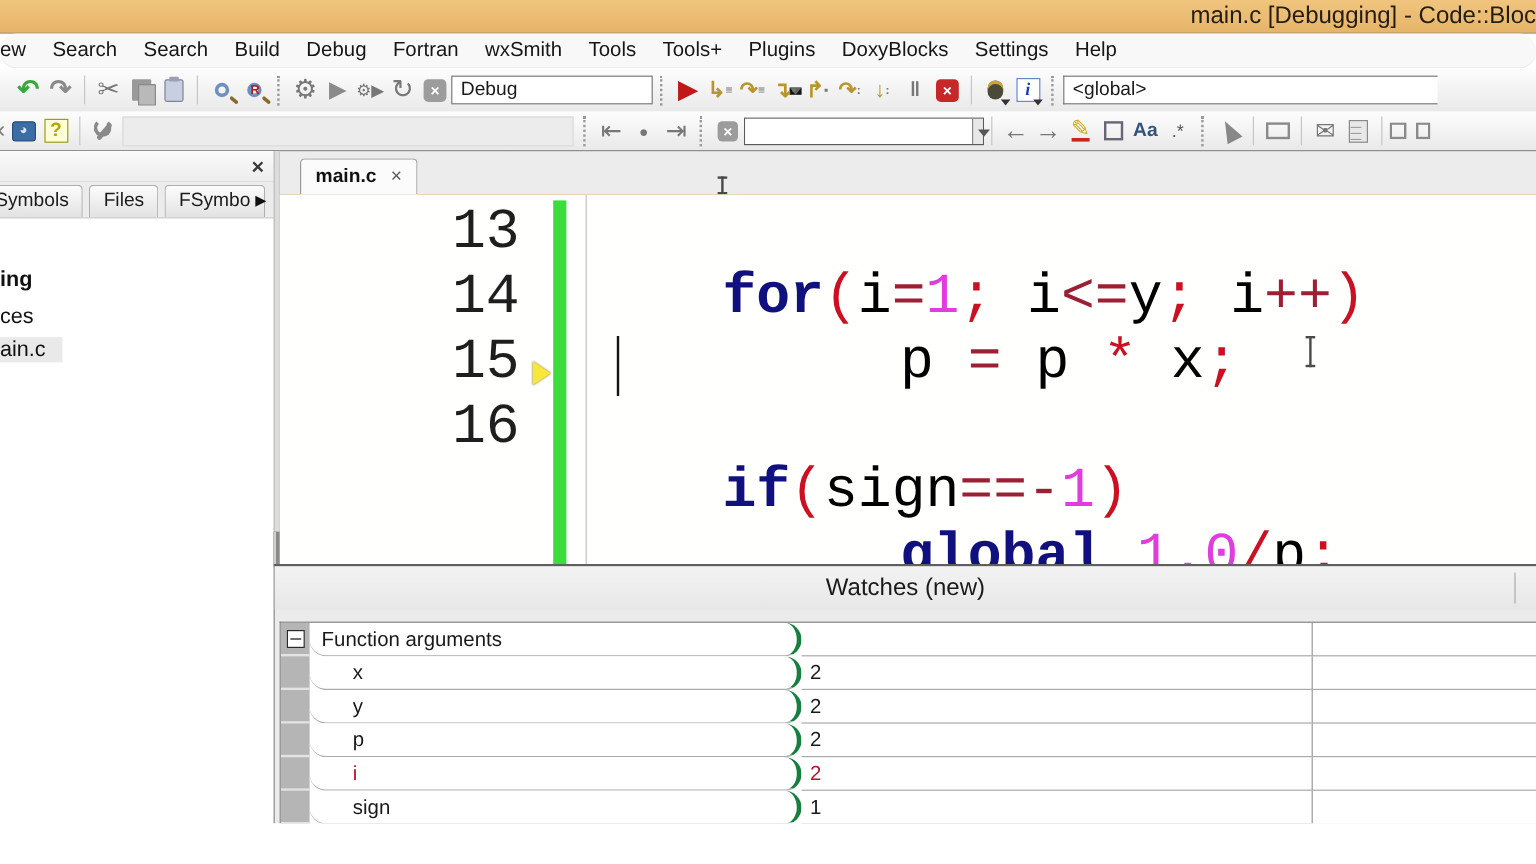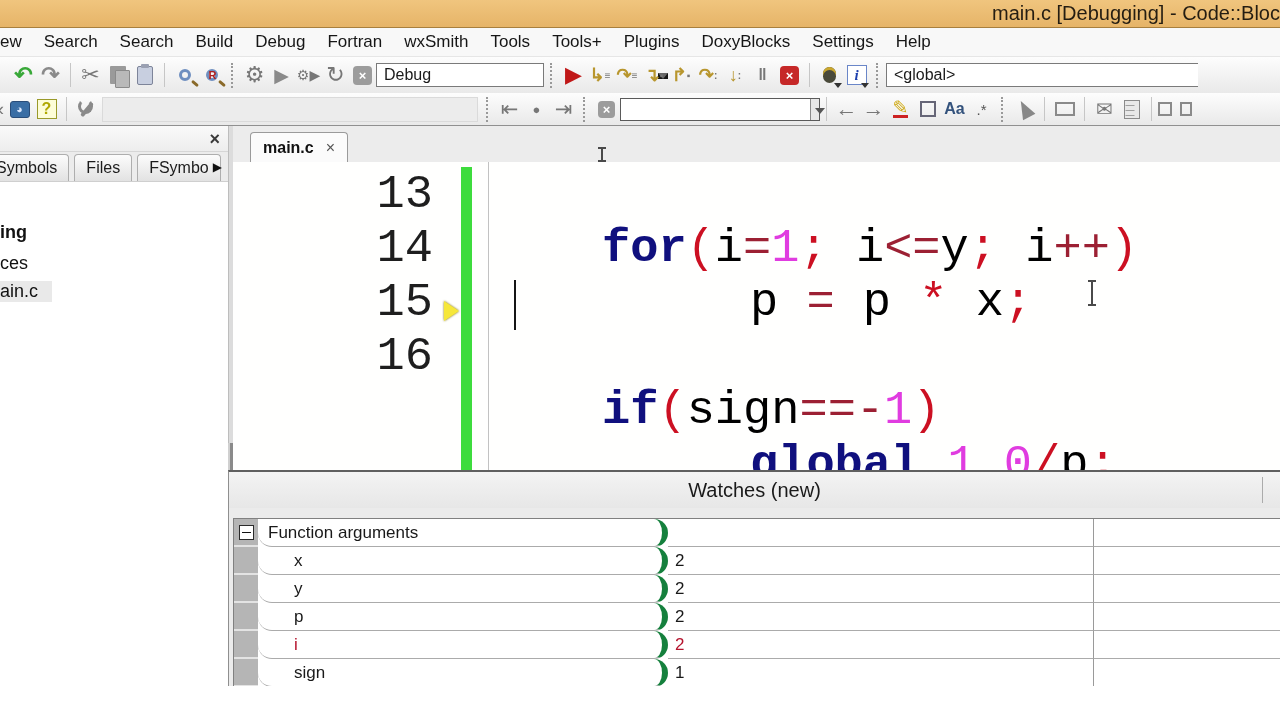--- a/index.html
+++ b/index.html
@@ -6,21 +6,21 @@
   html,body { width:1280px; height:720px; overflow:hidden; font-family:"Liberation Sans",sans-serif; background:#fff; }
   #stage { position:relative; width:1280px; height:720px; background:#fff; }
 
   
   .titlebar { position:absolute; left:0; top:0; width:1280px; height:28px;
     background:linear-gradient(#f0c57e,#e6b468); border-bottom:1px solid #a87f3d;
     color:#241d12; font-size:20px; line-height:27px; text-align:right; white-space:nowrap; overflow:hidden; }
 
   
   .menubar { position:absolute; left:0; top:28px; width:1280px; height:29px; background:#f8f8f8;
-    border-bottom:1px solid #e6e6e6; display:flex; align-items:center; font-size:17px; color:#161616; }
+    border-bottom:1px solid #e6e6e6; display:flex; align-items:center; font-size:17px; color:#161616;border-radius:14px; }
   .menu-item { padding:0 11px; height:100%; display:flex; align-items:center; }
   .menu-item:first-child { padding-left:0; }
 
   
   .tb { position:absolute; left:0; width:1280px; background:linear-gradient(#fdfdfd,#e9e9e9);
     display:flex; align-items:center; }
   .tb1 { top:57px; height:36px; padding-left:10px; }
   .tb2 { top:93px; height:33px; border-bottom:1px solid #909090; }
   .sep { width:1px; height:24px; background:#c6c6c6; margin:0 6px; flex:none; }
   .handle { width:4px; height:25px; border-left:2px dotted #999; margin:0 6px; flex:none; }
@@ -135,21 +135,21 @@
   .w-caption { position:relative; height:36px; display:flex; align-items:center; justify-content:center;
     font-size:20px; color:#1a1a1a; background:linear-gradient(#f3f3f3,#e7e7e7); }
   .w-capdiv { position:absolute; right:17px; top:5px; bottom:5px; width:1px; background:#ababab; }
   .w-table { position:absolute; left:4px; right:0; top:46px; bottom:0; background:#fff;
     border-top:1px solid #808080; border-left:1px solid #808080; overflow:hidden; }
   .w-row { display:flex; height:28px; font-size:17px; color:#191919; }
   .w-gut { width:24px; background:#b5b5b5; border-bottom:2px solid #e3e3e3; flex:none;
     display:flex; align-items:center; justify-content:center; }
   .w-exp { width:15px; height:15px; background:#fff; border:1px solid #2a2a2a; position:relative; }
   .w-exp::after { content:""; position:absolute; left:2px; top:6px; width:9px; height:1px; background:#111; }
-  .w-name { width:410px; border-right:6px solid #15803d; border-bottom:1px solid #ababab;
+  .w-name { width:410px; border-right:4px solid #15803d; border-bottom:1px solid #ababab;
     display:flex; align-items:center; padding-left:10px; flex:none;border-radius:14px; }
   .w-name.child { padding-left:36px; }
   .w-val { width:426px; border-right:1px solid #9a9a9a; border-bottom:1px solid #ababab;
     display:flex; align-items:center; padding-left:7px; flex:none; }
   .w-rest { flex:1; border-bottom:1px solid #ababab; }
   .w-row.changed .w-name, .w-row.changed .w-val { color:#b5132d; }
 </style>
 </head>
 <body>
 

